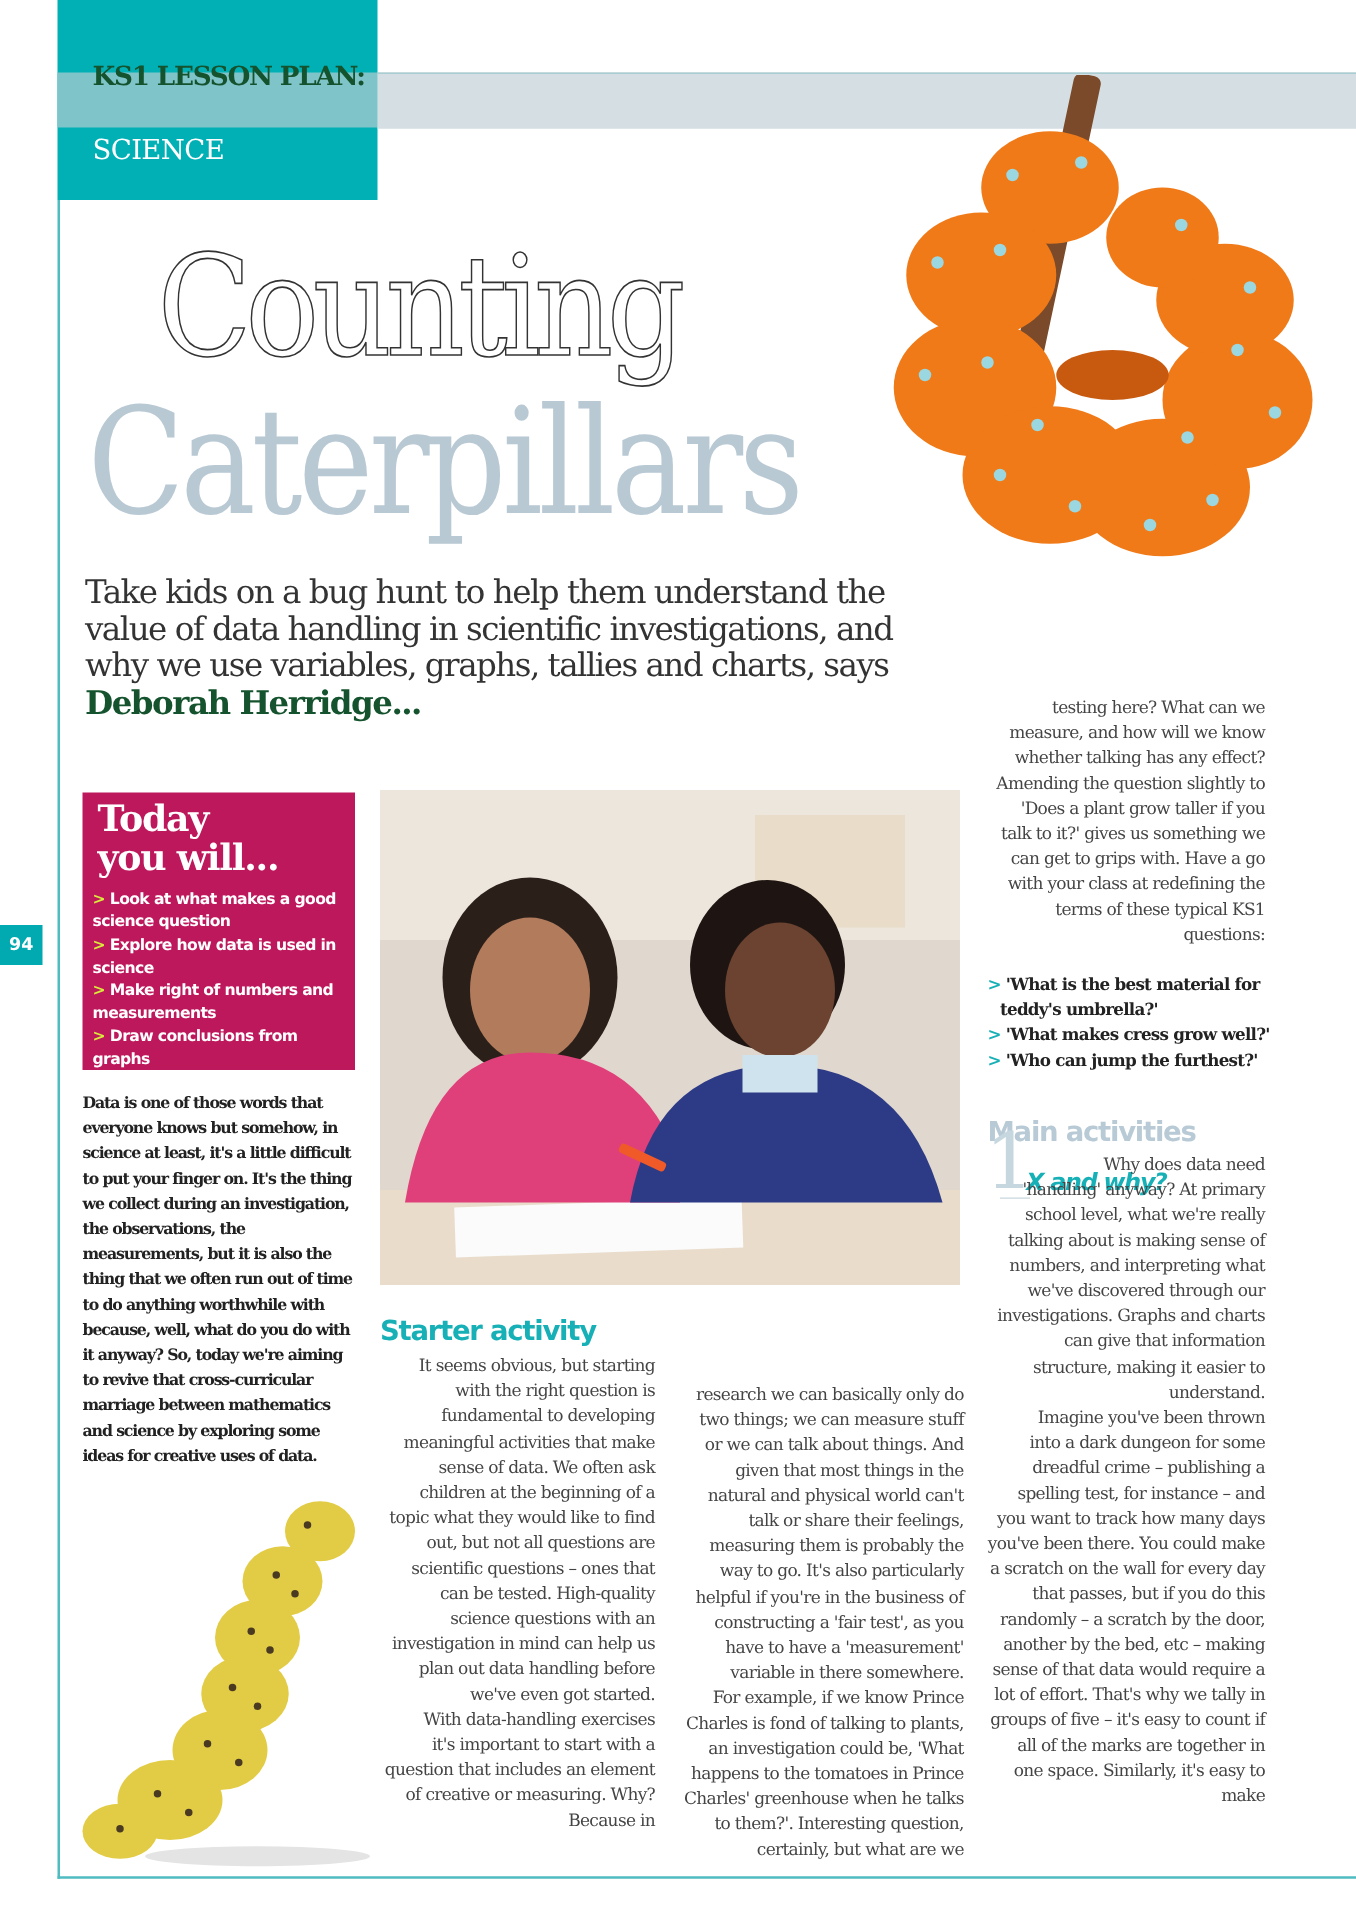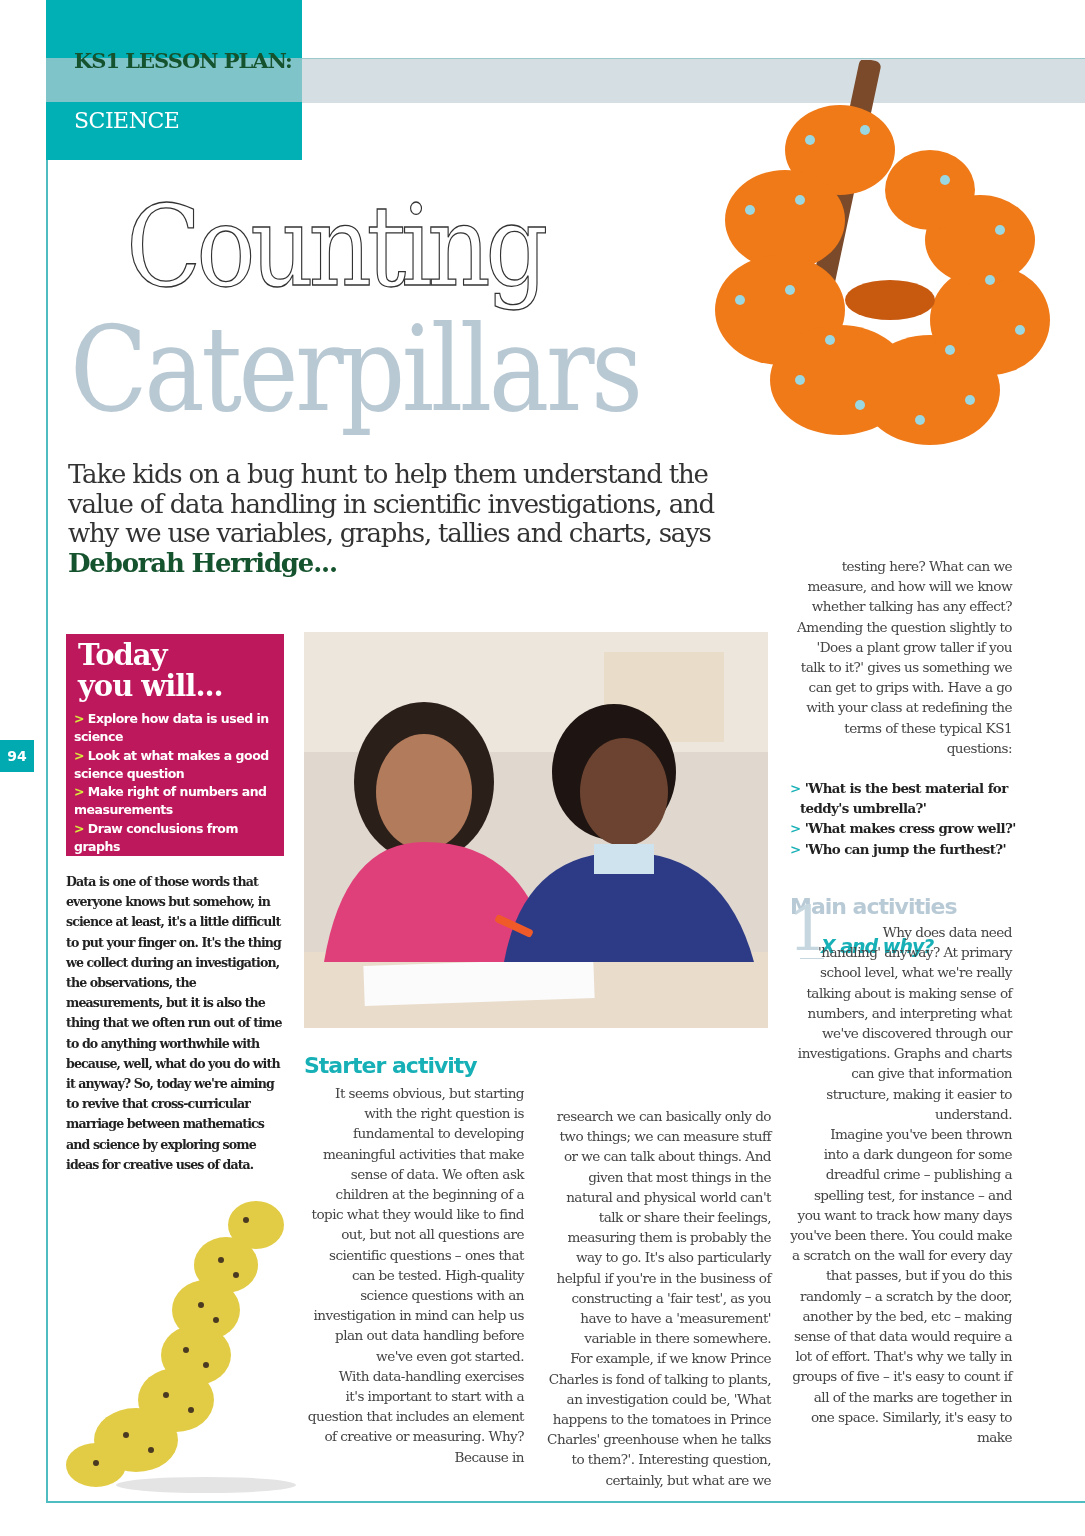--- a/index.html
+++ b/index.html
@@ -104,22 +104,22 @@
 <div class="abs standfirst"><span>Take kids on a bug hunt to help them understand the value of data handling in scientific investigations, and why we use variables, graphs, tallies and charts, says </span><b>Deborah Herridge...</b></div>
 
 <div class="abs page-num">94</div>
 
 <div class="abs today-box">
   <div class="today-title">
     <div>Today</div>
     <div>you will...</div>
   </div>
   <div class="today-list">
+    <div><span class="arr">&gt;</span> <span>Look at what makes a good science question</span></div>
     <div><span class="arr">&gt;</span> <span>Explore how data is used in science</span></div>
-    <div><span class="arr">&gt;</span> <span>Look at what makes a good science question</span></div>
     <div><span class="arr">&gt;</span> <span>Make right of numbers and measurements</span></div>
     <div><span class="arr">&gt;</span> <span>Draw conclusions from graphs</span></div>
   </div>
 </div>
 
 <div class="abs intro">Data is one of those words that everyone knows but somehow, in science at least, it's a little difficult to put your finger on. It's the thing we collect during an investigation, the observations, the measurements, but it is also the thing that we often run out of time to do anything worthwhile with because, well, what do you do with it anyway? So, today we're aiming to revive that cross-curricular marriage between mathematics and science by exploring some ideas for creative uses of data.</div>
 
 <div class="abs photo">
   <svg width="464" height="396" viewBox="0 0 464 396">
     <rect x="0" y="0" width="464" height="396" fill="#e0d8cf"></rect>

